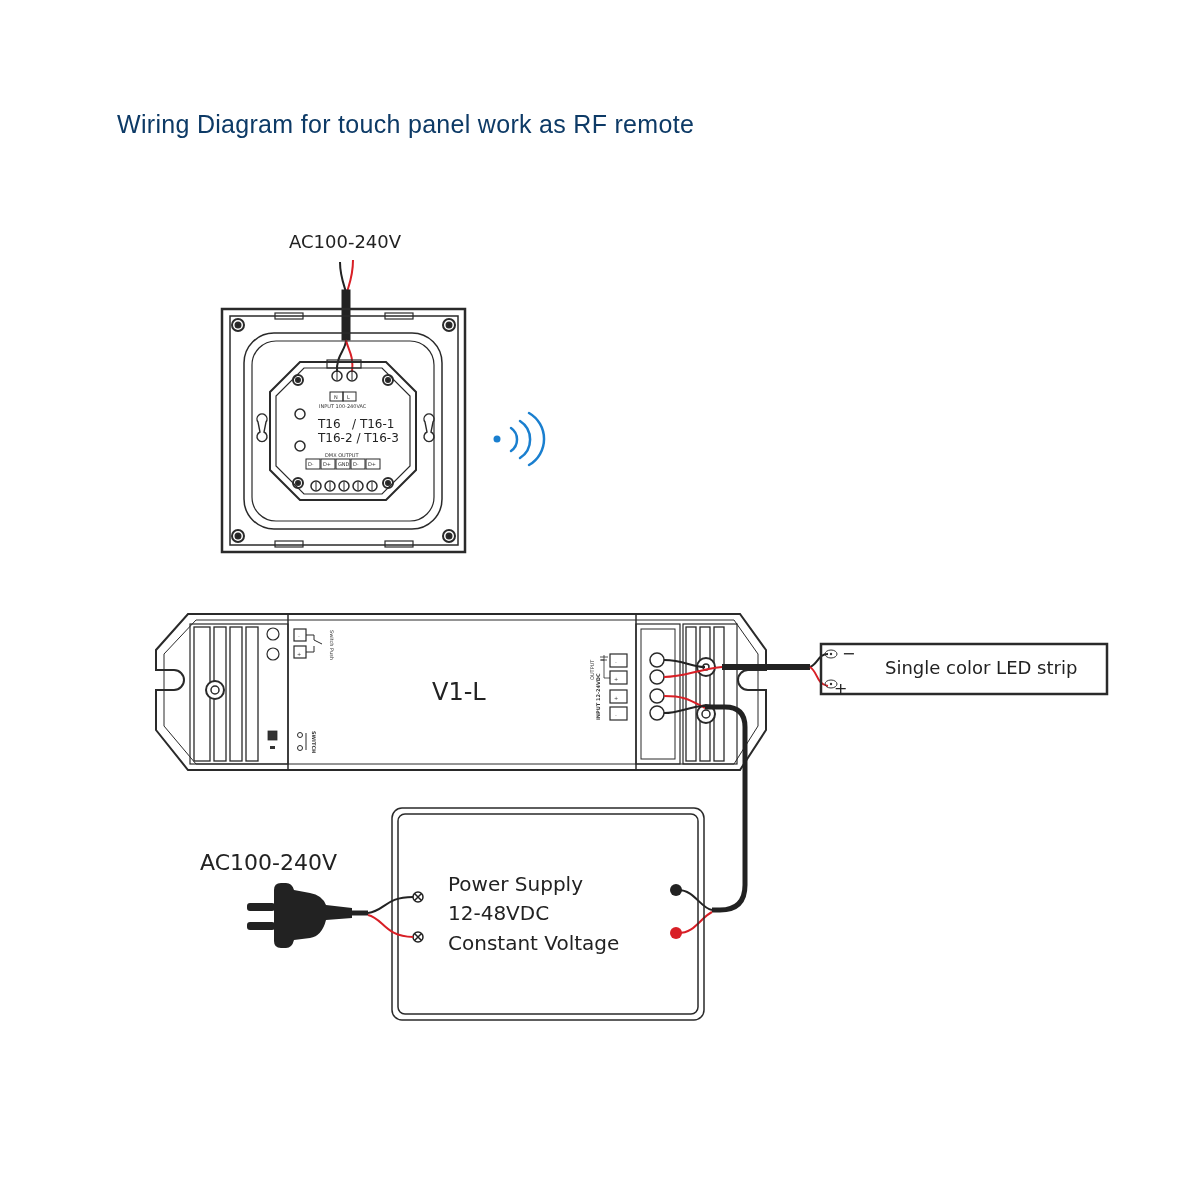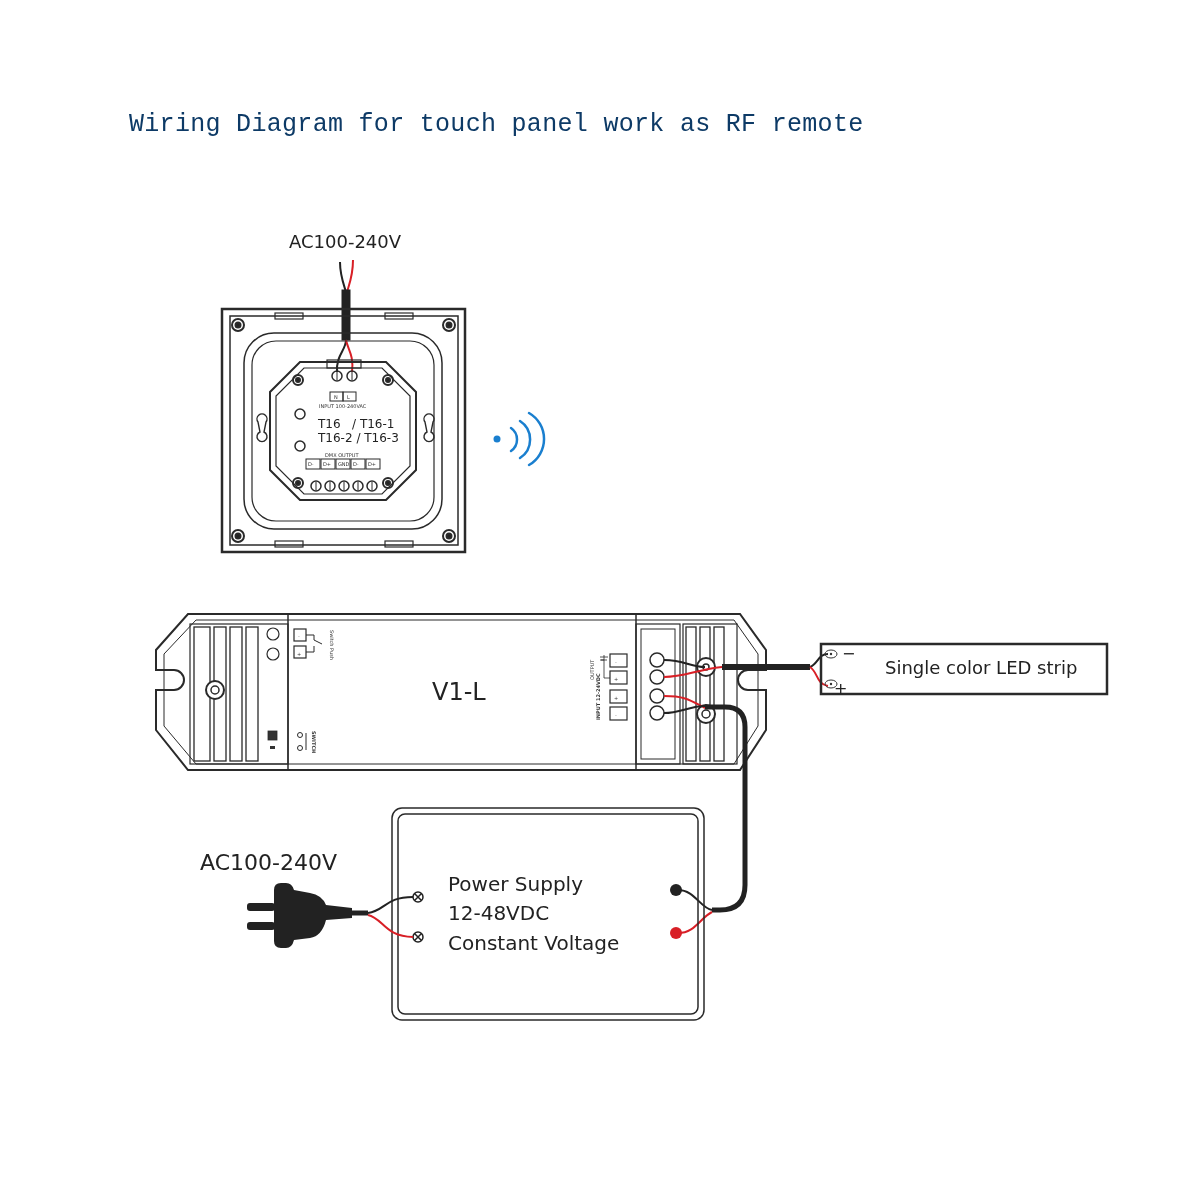--- a/index.html
+++ b/index.html
@@ -1,20 +1,20 @@
 <!DOCTYPE html>
 <html><head>
 <meta charset="utf-8">
 <style>
   html, body { margin: 0; padding: 0; background: #ffffff; }
   body { width: 1200px; height: 1200px; position: relative; overflow: hidden; font-family: "DejaVu Sans", sans-serif; }
   #title {
     position: absolute; left: 117px; top: 110px;
-    font-family: Liberation Mono, monospace; font-size: 25px; color: #0d3a66;
-    letter-spacing: 0.3px; white-space: nowrap; margin-left: 12px;
+    font-family: Liberation Sans, sans-serif; font-size: 25px; color: #0d3a66;
+    letter-spacing: 0.3px; white-space: nowrap;
   }
   svg#diagram { position: absolute; left: 0; top: 0; }
   .lbl { font-family: "DejaVu Sans", sans-serif; fill: #222; }
   .tiny { font-family: "DejaVu Sans", sans-serif; fill: #333; font-size: 5px; }
 </style>
 </head>
 <body>
 
 <div id="title">Wiring Diagram for touch panel work as RF remote</div>
 

